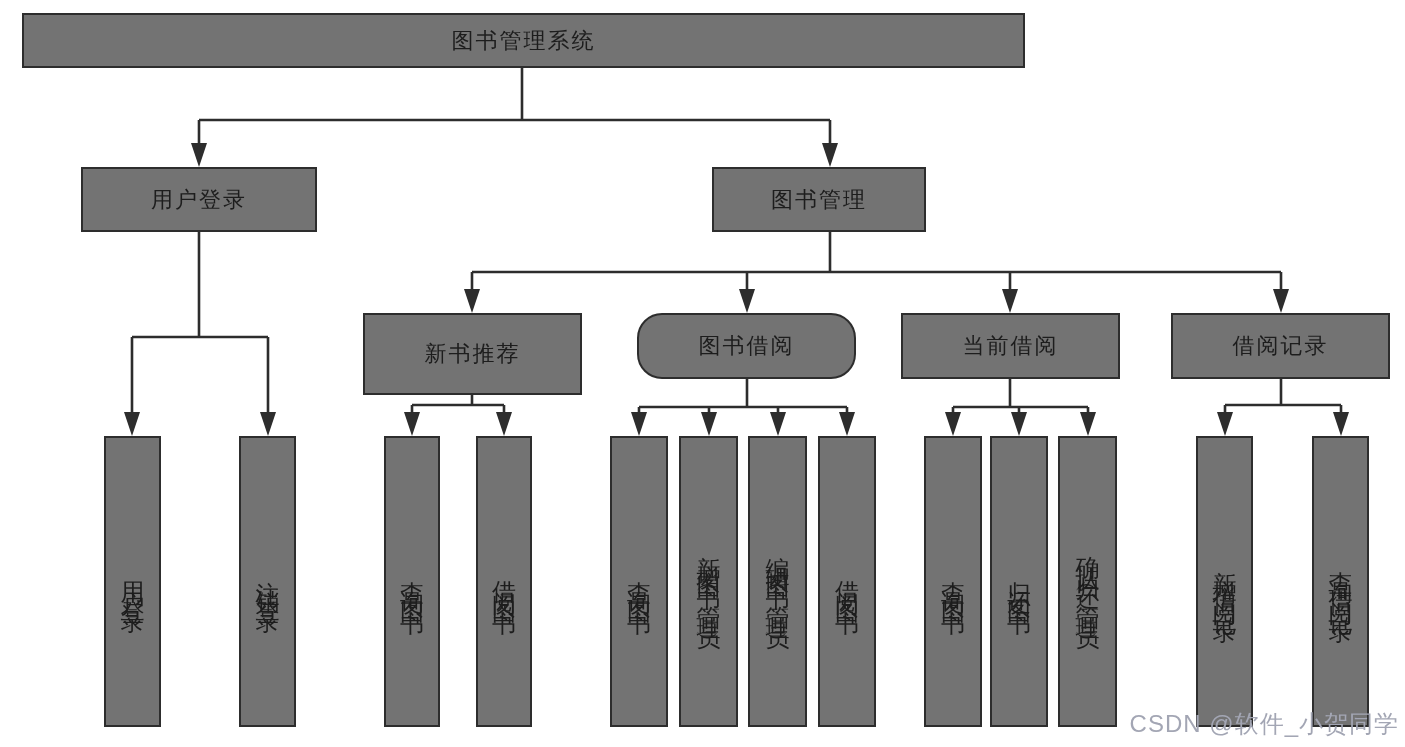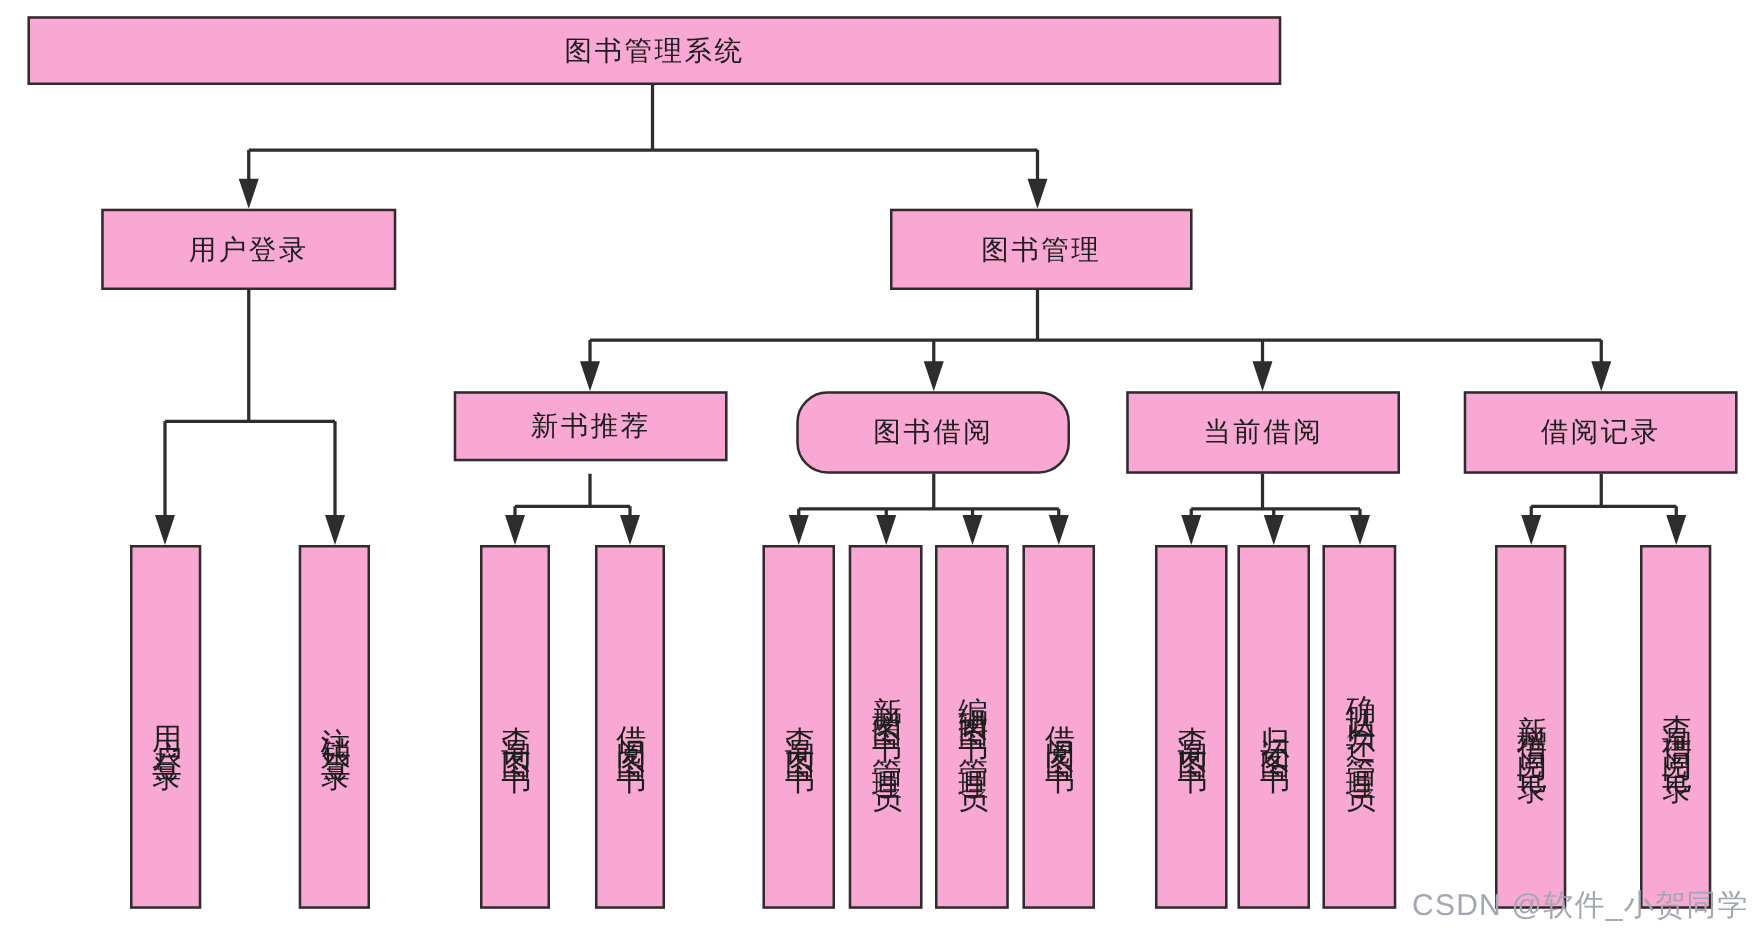--- a/index.html
+++ b/index.html
@@ -8,21 +8,21 @@
     width:1405px;height:747px;
     background:var(--bg,#ffffff);
     font-family:"Liberation Sans", sans-serif;
     overflow:hidden;
   }
   #wires{position:absolute;left:0;top:0;width:1405px;height:747px;z-index:0;}
   .node{
     position:absolute;
     box-sizing:border-box;
     border:2.5px solid var(--line,#2d2d2d);
-    background:#f9a8d4;
+    background:#737373;
     display:flex;align-items:center;justify-content:center;
     color:var(--text,#1d1d1d);
     z-index:1;
   }
   .hnode span{
     font-size:22px;
     letter-spacing:2px;
     white-space:nowrap;
   }
   .leaf span{
@@ -104,25 +104,25 @@
          M1333 412 L1349 412 L1341 436 Z" fill="#2d2d2d" stroke="none"></path>
   </svg>
 
   <div class="node hnode" style="left:22px;top:13px;width:1003px;height:55px;">
     <span>图书管理系统</span>
   </div>
 
   <div class="node hnode" style="left:81px;top:167px;width:236px;height:65px;">
     <span>用户登录</span>
   </div>
-  <div class="node hnode" style="left:712px;top:167px;width:242px;height:65px;">
+  <div class="node hnode" style="left:712px;top:167px;width:214px;height:65px;">
     <span>图书管理</span>
   </div>
 
-  <div class="node hnode" style="left:363px;top:313px;width:219px;height:56px;">
+  <div class="node hnode" style="left:363px;top:313px;width:219px;height:82px;">
     <span>新书推荐</span>
   </div>
   <div class="node hnode" style="left:637px;top:313px;width:219px;height:66px;border-radius:25px;">
     <span>图书借阅</span>
   </div>
   <div class="node hnode" style="left:901px;top:313px;width:219px;height:66px;">
     <span>当前借阅</span>
   </div>
   <div class="node hnode" style="left:1171px;top:313px;width:219px;height:66px;">
     <span>借阅记录</span>

